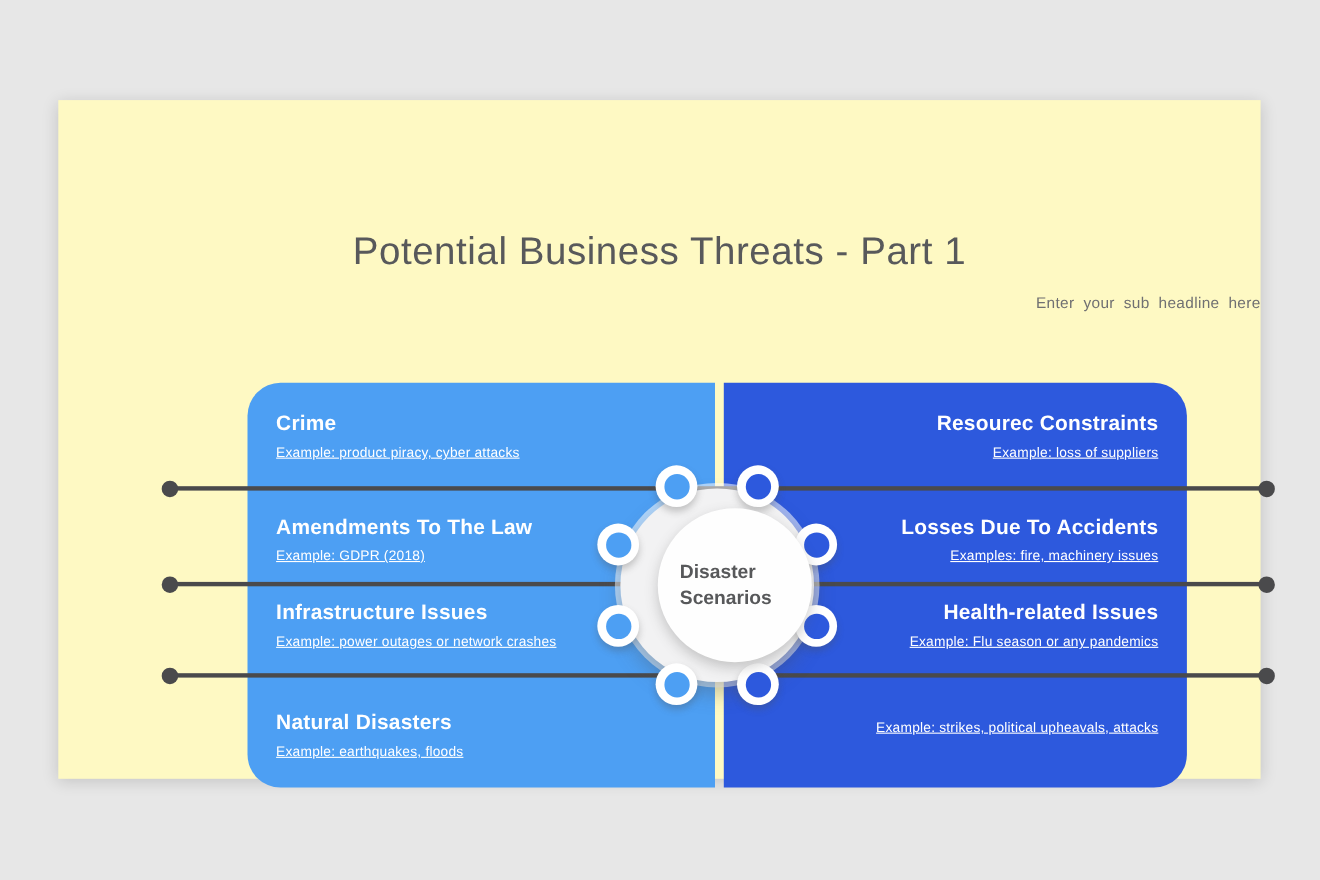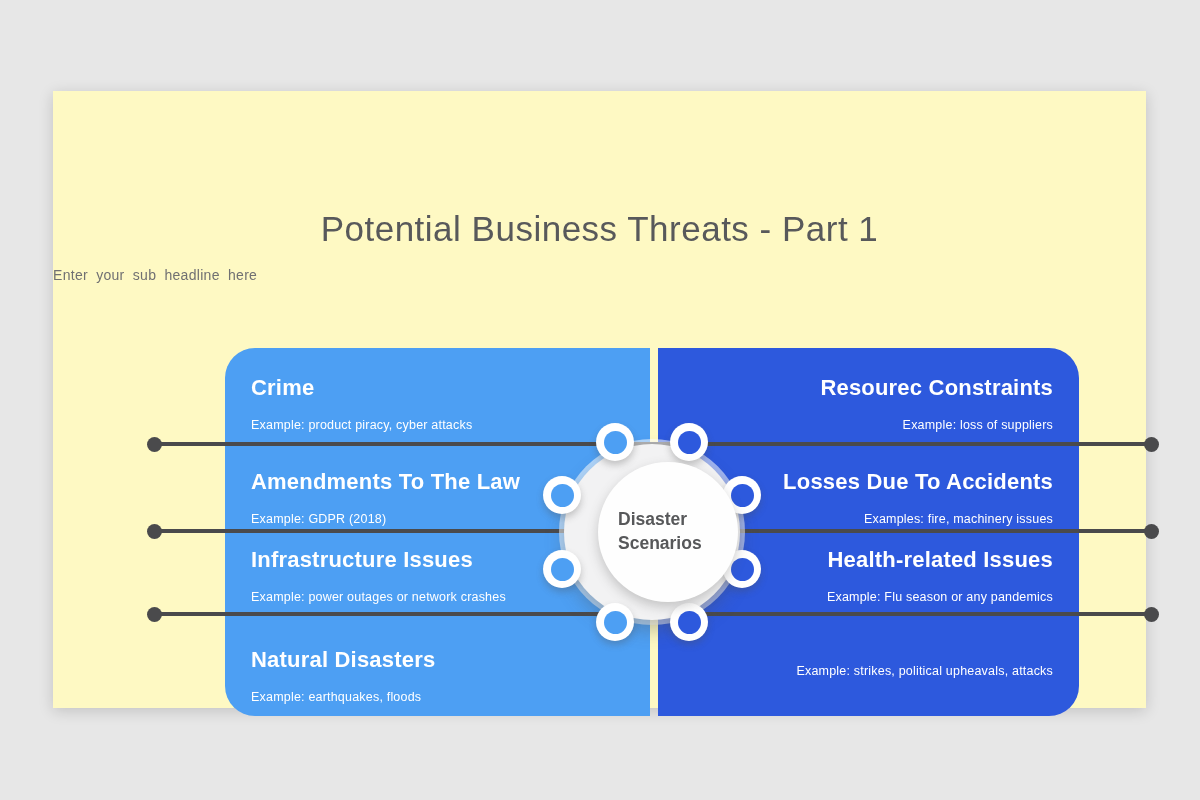--- a/index.html
+++ b/index.html
@@ -16,45 +16,46 @@
     box-shadow:0 3px 14px rgba(0,0,0,0.16);
   }
   .title{
     position:absolute;left:0;top:118px;width:100%;
     text-align:center;
     font-size:35px;color:#58595b;font-weight:400;
     letter-spacing:0.5px;
   }
   .subtitle{
     position:absolute;left:0;top:176px;width:100%;
-    text-align:left;
+    text-align:right;
     font-size:14px;color:#707072;
     letter-spacing:0.3px;word-spacing:4px;
   }
   .panel{position:absolute;top:257px;height:368px;}
   .panel.left{
     left:172px;width:425px;
     background:#4d9ff3;
     border-radius:30px 0 0 30px;
   }
   .panel.right{
     left:605px;width:421px;
     background:#2d59dd;
     border-radius:0 30px 30px 0;
   }
   .row{position:absolute;left:26px;right:26px;}
   .panel.left  .row{text-align:left;}
   .panel.right .row{text-align:right;}
   .row-1{top:27px;} .row-2{top:121px;} .row-3{top:199px;} .row-4{top:299px;}
   .row .row-title{
-    color:#ffffff;font-size:22px;font-weight:700;letter-spacing:0.2px;
+    color:#ffffff;font-size:19px;font-weight:700;letter-spacing:0.2px;
   }
   .row .row-example{
-    color:#ffffff;font-size:12.5px;font-weight:400;margin-top:17px;
+    color:#ffffff;font-size:12.5px;font-weight:400;margin-top:7px;
     letter-spacing:0.2px;
+    text-decoration:underline;
   }
   .connector{
     position:absolute;left:101px;width:998px;height:4px;
     background:#4a4a4c;z-index:3;
   }
   .conn-1{top:351px;} .conn-2{top:438px;} .conn-3{top:521px;}
   .conn-dot{
     position:absolute;width:15px;height:15px;border-radius:50%;
     background:#4a4a4c;z-index:3;
   }

